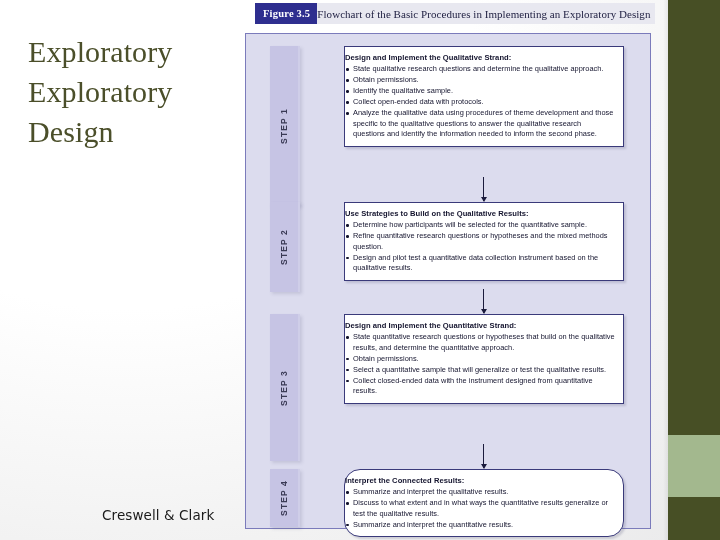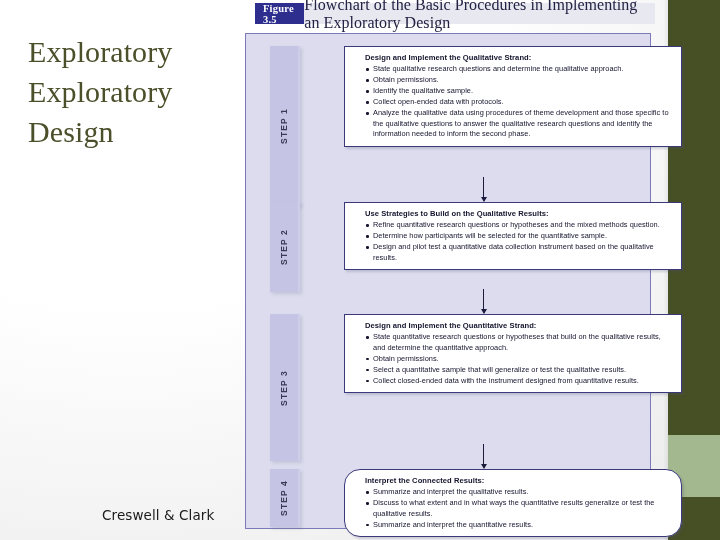--- a/index.html
+++ b/index.html
@@ -100,21 +100,21 @@
     font-weight: bold;
     font-size: 10.5px;
     display: flex;
     align-items: center;
     padding: 0 7px 0 8px;
     letter-spacing: 0.2px;
   }
   .fig-caption {
     color: #222244;
     font-family: "Liberation Serif", serif;
-    font-size: 16px;
+    font-size: 11px;
     display: flex;
     align-items: center;
     letter-spacing: 0.05px;
   }
 
   
   .panel {
     position: absolute;
     left: 0;
     top: 30px;
@@ -148,25 +148,25 @@
     font-family: "Liberation Sans", sans-serif;
     font-size: 8.5px;
     font-weight: bold;
     color: #3a3a55;
     letter-spacing: 1.1px;
   }
 
   .step-box {
     position: absolute;
     left: 98px;
-    width: 338px;
+    width: 280px;
     background: #ffffff;
     border: 1px solid #3a3a7a;
     box-sizing: border-box;
-    padding: 6px 8px 6px 20px;
+    padding: 6px 8px 6px 0;
     box-shadow: 2px 2px 2px rgba(80,80,120,0.22);
   }
   .step-box h4 {
     margin: 0 0 1px 0;
     font-family: "Liberation Sans", sans-serif;
     font-size: 7.6px;
     font-weight: bold;
     color: #14142e;
     line-height: 1.35;
     letter-spacing: 0.05px;
@@ -260,22 +260,22 @@
 
       <div class="connector" style="top:143px;height:24px;"></div>
 
       <div class="step-row">
         <div class="step-tab" style="top:168px;height:90px;">
           <span>STEP 2</span>
         </div>
         <div class="step-box" style="top:168px;">
           <h4>Use Strategies to Build on the Qualitative Results:</h4>
           <ul>
+            <li>Determine how participants will be selected for the quantitative sample.</li>
             <li>Refine quantitative research questions or hypotheses and the mixed methods question.</li>
-            <li>Determine how participants will be selected for the quantitative sample.</li>
             <li>Design and pilot test a quantitative data collection instrument based on the qualitative results.</li>
           </ul>
         </div>
       </div>
 
       <div class="connector" style="top:255px;height:24px;"></div>
 
       <div class="step-row">
         <div class="step-tab" style="top:280px;height:147px;">
           <span>STEP 3</span>

